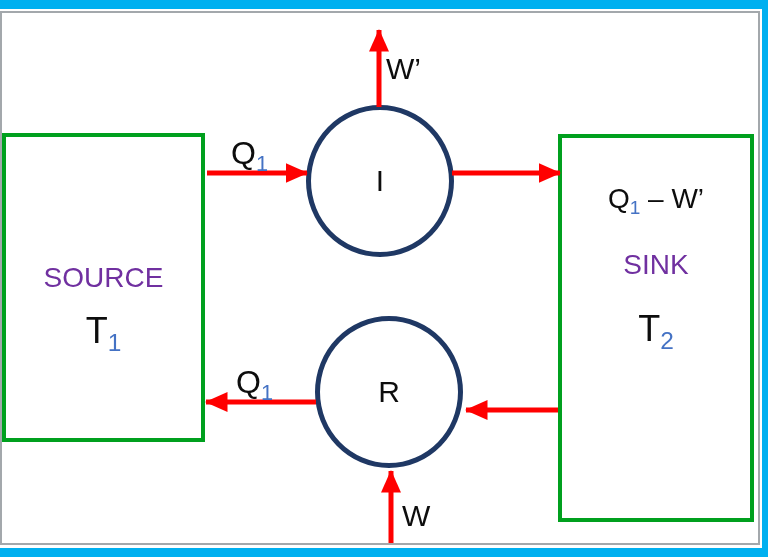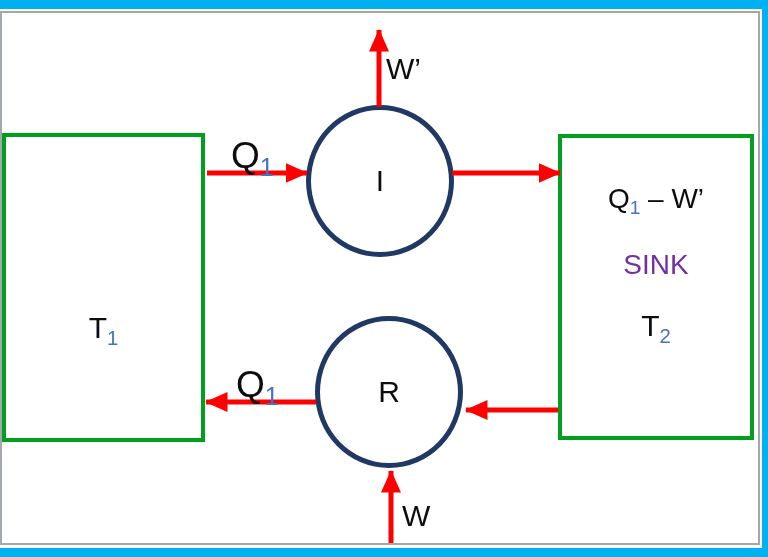--- a/index.html
+++ b/index.html
@@ -12,27 +12,27 @@
   .mat { position:absolute; left:0; top:9px; right:6px; bottom:9px; background:#fff; }
   .content {
     position:absolute; left:0; top:11px; right:8px; bottom:12px;
     background:#fff; border:2px solid var(--inner-line,#A3A8AC); box-sizing:border-box;
   }
   .box {
     position:absolute; border:4px solid var(--box-border,#00A01E);
     background:#fff; box-sizing:border-box;
   }
   .source-box { left:2px; top:133px; width:203px; height:309px; }
-  .sink-box   { left:558px; top:134px; width:196px; height:306px; }
+  .sink-box   { left:558px; top:134px; width:196px; height:388px; }
   .box-line {
     position:absolute; left:0; right:0; text-align:center;
     line-height:1; font-size:28px; color:#0d0d0d; white-space:nowrap;
   }
   .purple { color:var(--label-purple,#7030A0); }
-  .temp { font-size:30px; }
+  .temp { font-size:36px; }
   .sub {
     font-size:0.68em; vertical-align:-0.32em;
     color:var(--subscript-blue,#4472C4);
   }
   .src-title { top:127px; }
   .src-temp  { top:176px; }
   .snk-heat-in  { top:47px; }
   .snk-title    { top:113px; }
   .snk-temp     { top:173px; }
   .snk-heat-out { top:242px; }
@@ -40,35 +40,36 @@
     position:absolute; width:138px; height:142px;
     border:5px solid var(--circle-border,#1F3864); border-radius:50%;
     background:#fff; display:flex; align-items:center; justify-content:center;
     font-size:30px; color:#0d0d0d;
   }
   .circle-i { left:306px; top:105px; }
   .circle-r { left:315px; top:316px; }
   .arrows { position:absolute; left:0; top:0; width:768px; height:557px; pointer-events:none; }
   .arrow { stroke:var(--arrow,#FF0000); stroke-width:5; }
   .label {
-    position:absolute; line-height:1; font-size:37px; color:#0d0d0d; white-space:nowrap;
+    position:absolute; line-height:1; font-size:32px; color:#0d0d0d; white-space:nowrap;
   }
   .q1-top    { left:231px; top:137px; }
   .q1-bottom { left:236px; top:366px; }
   .w-prime   { left:386px; top:54px;  font-size:30px; }
   .w-label   { left:402px; top:501px; font-size:30px; }
 </style>
 </head>
 <body>
 
 <div class="frame">
   <div class="mat"></div>
   <div class="content"></div>
 
   <div class="box source-box">
+    <div class="box-line purple src-title">SOURCE</div>
     <div class="box-line temp src-temp"><span>T</span><span class="sub">1</span></div>
   </div>
 
   <div class="box sink-box">
     <div class="box-line snk-heat-in"><span>Q</span><span class="sub">1</span><span> – W’</span></div>
     <div class="box-line purple snk-title">SINK</div>
     <div class="box-line temp snk-temp"><span>T</span><span class="sub">2</span></div>
   </div>
 
   <div class="circle circle-i">

